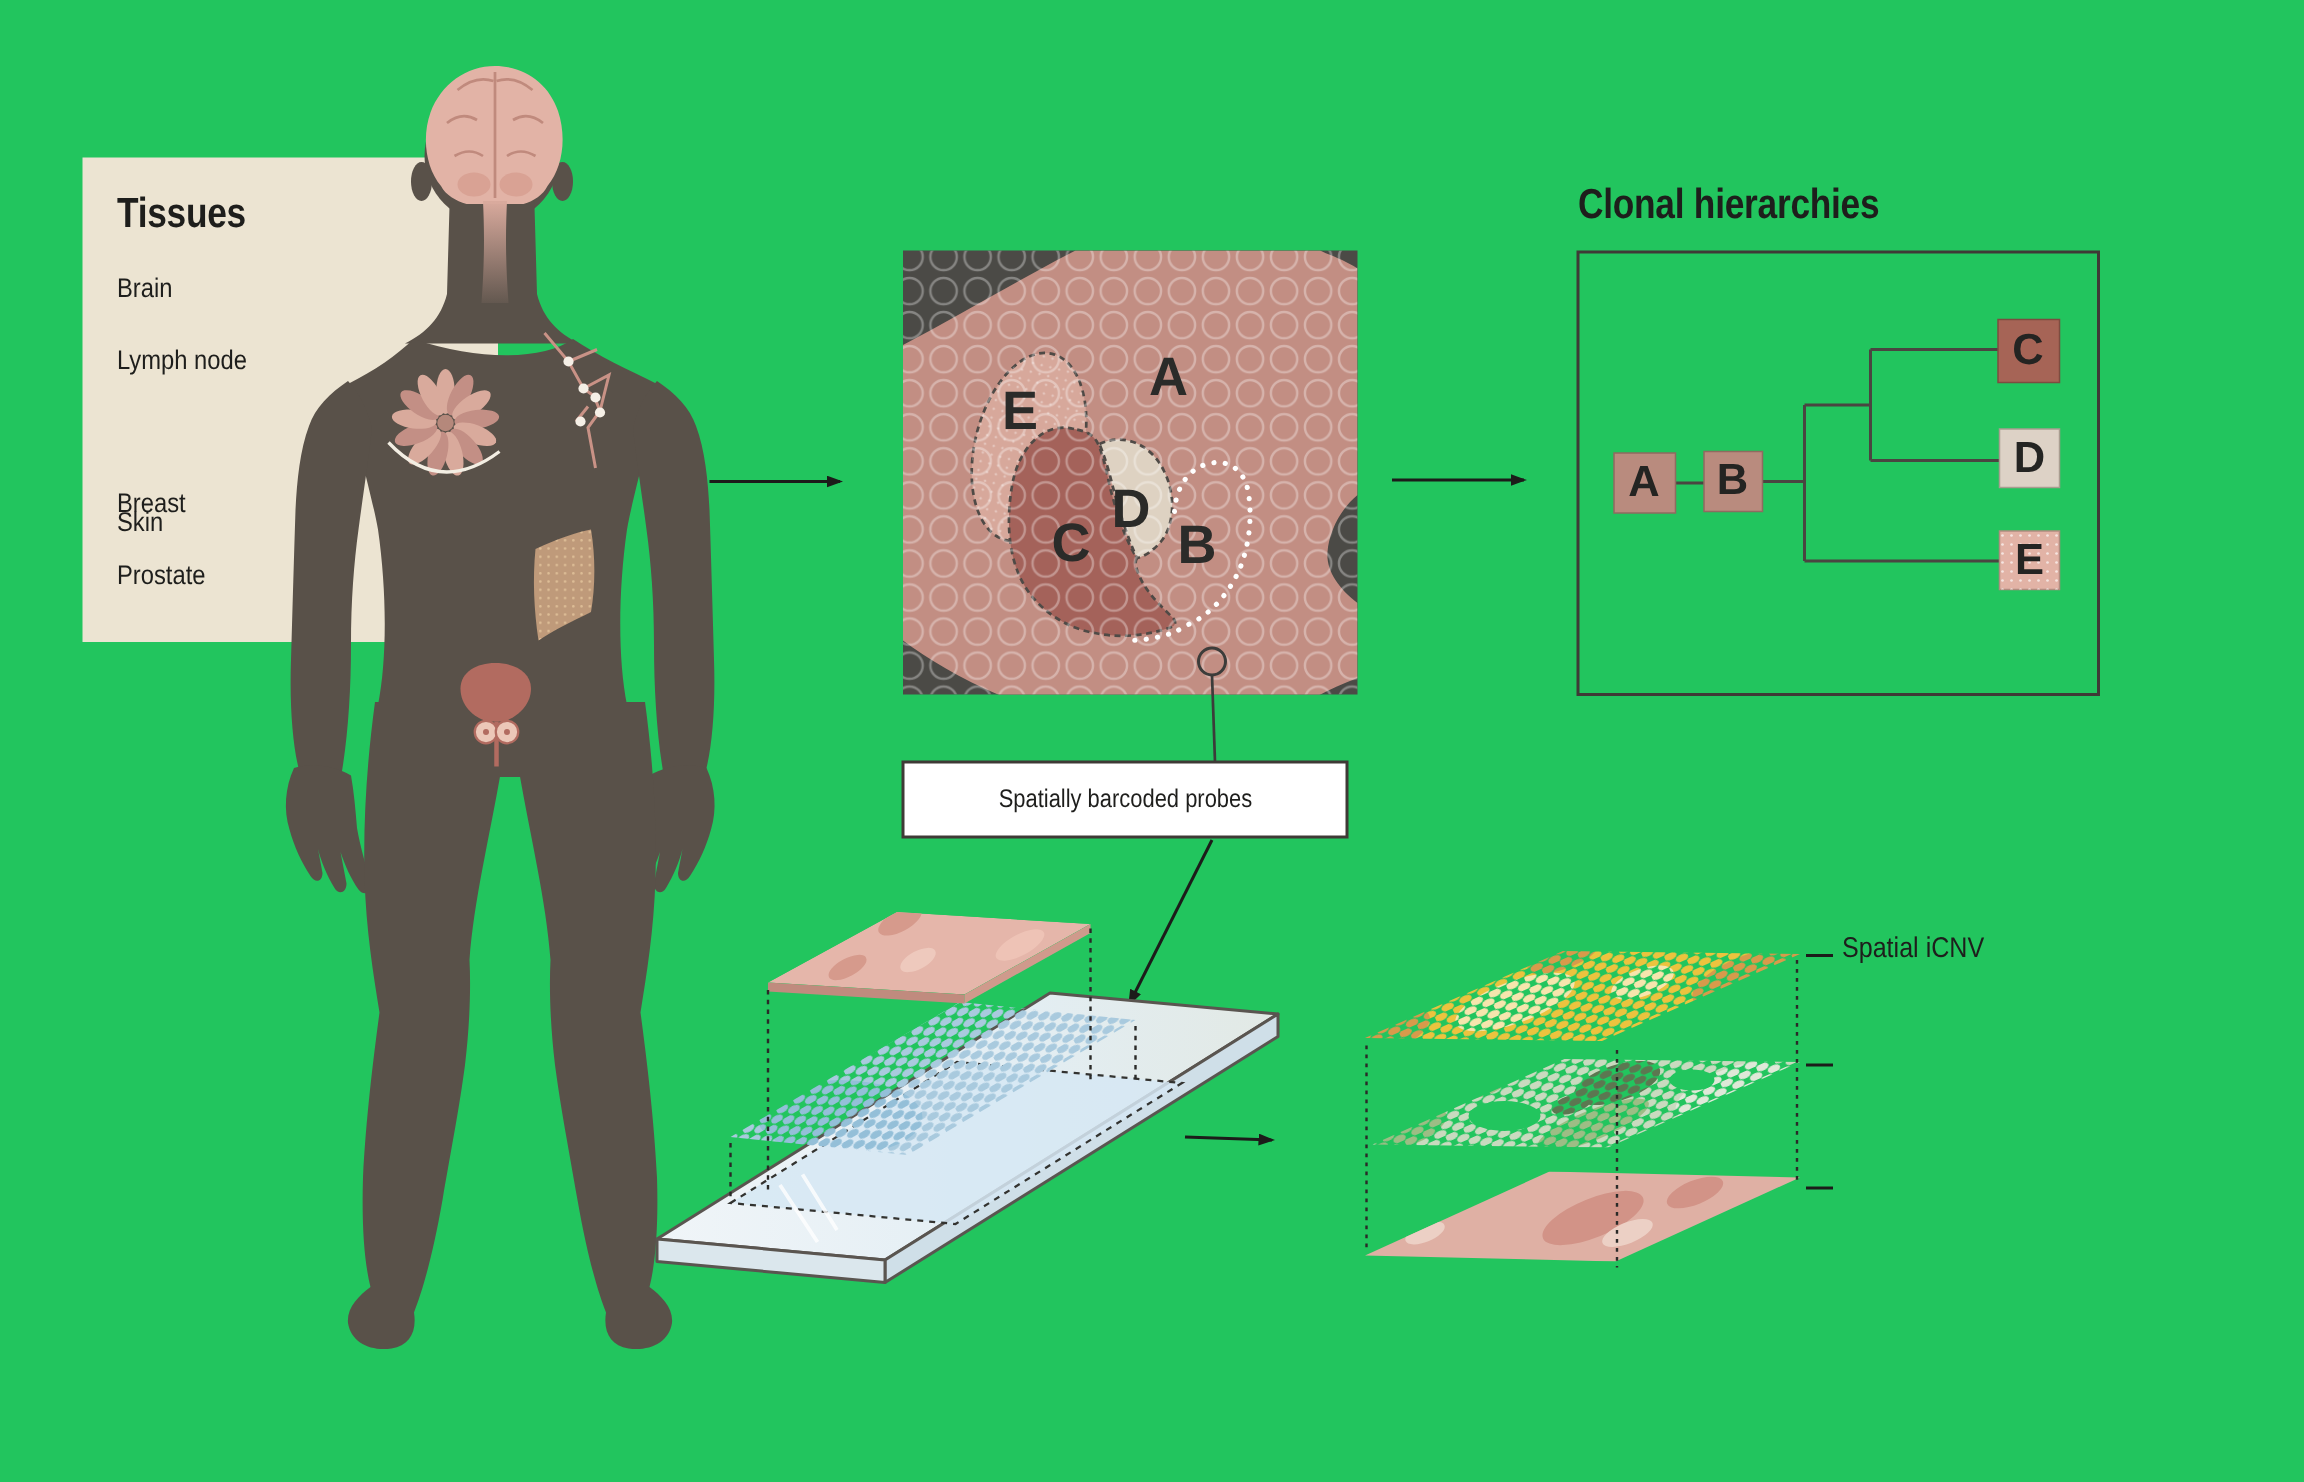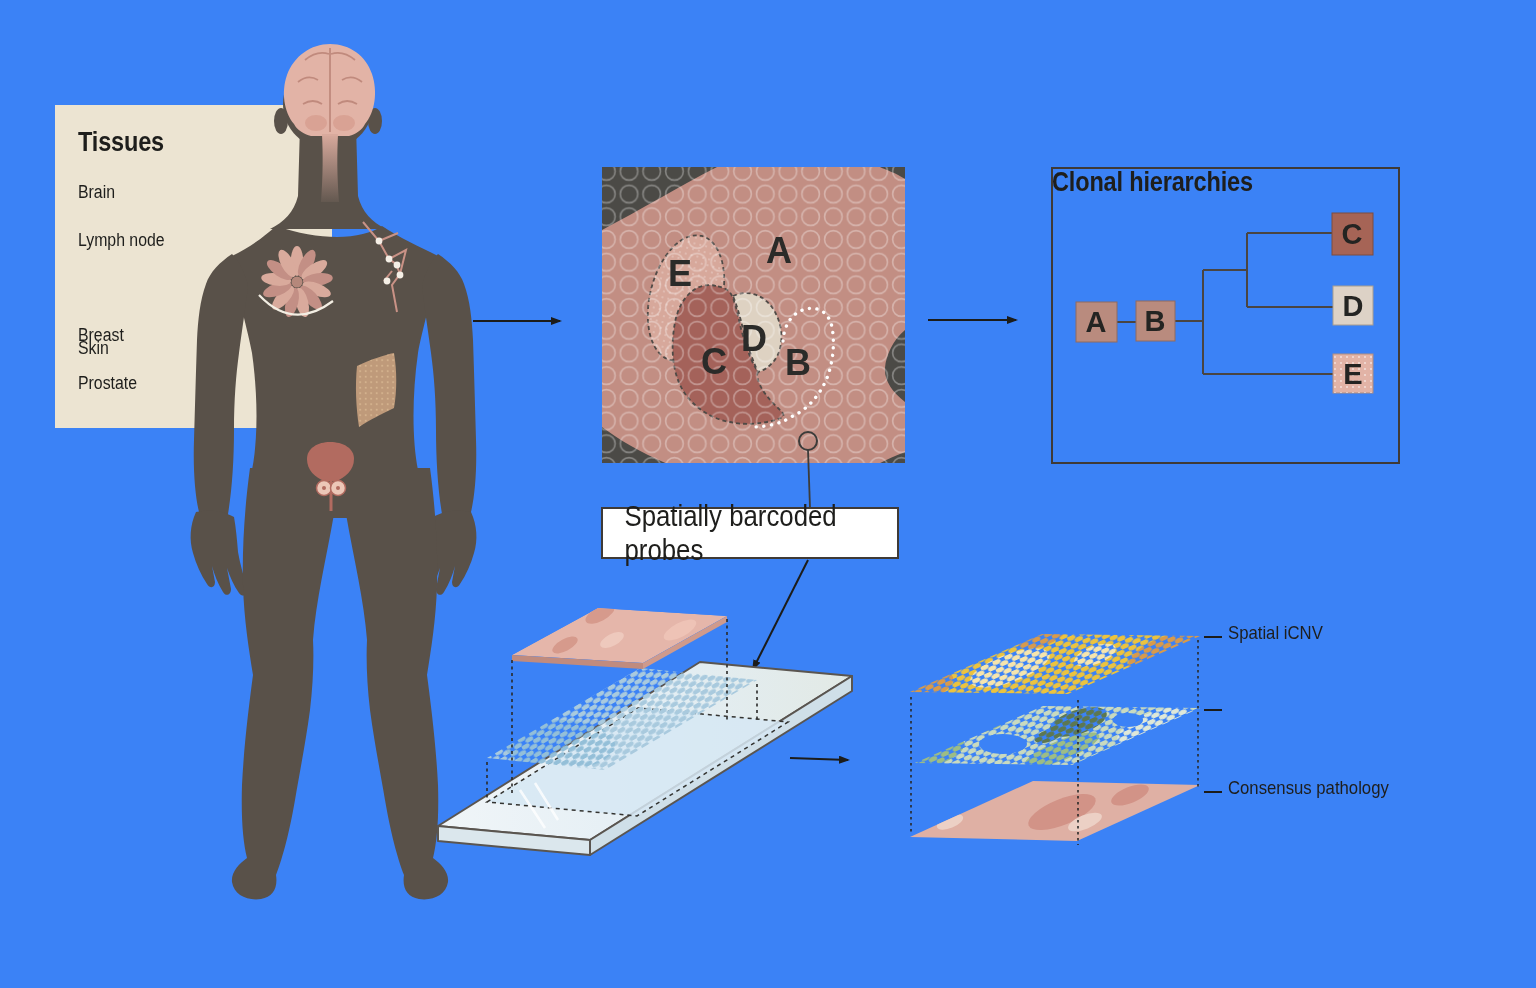--- a/index.html
+++ b/index.html
@@ -1,30 +1,30 @@
 <!DOCTYPE html>
 <html><head>
 <meta charset="utf-8">
 <style>
   html,body{margin:0;padding:0;background:#fff;}
-  #stage{position:relative;width:1536px;height:988px;background:#3b82f6;overflow:hidden;
+  #stage{position:relative;width:1536px;height:988px;background:#22c55e;overflow:hidden;
          font-family:"Liberation Sans",sans-serif;color:#1e1e1c;}
   #art{position:absolute;left:0;top:0;width:1536px;height:988px;}
   .lbl{position:absolute;white-space:nowrap;color:#1e1e1c;}
   .h{font-weight:700;font-size:28px;letter-spacing:-0.2px;}
   .sx{display:inline-block;transform:scaleX(.84);transform-origin:0 50%;}
   .sxc{display:inline-block;transform:scaleX(.82);transform-origin:50% 50%;}
   .sx88{display:inline-block;transform:scaleX(.88);transform-origin:0 50%;}
   .item{font-size:18px;}
   .letterT{position:absolute;font-weight:700;font-size:36px;color:#2b2b29;
            transform:translate(-50%,-50%);}
   .letterN{position:absolute;font-weight:700;font-size:29px;color:#242422;
            transform:translate(-50%,-50%);}
   .probeBox{position:absolute;left:604px;top:509px;width:292px;height:48px;
-            display:flex;align-items:center;justify-content:center;font-size:30px;}
+            display:flex;align-items:center;justify-content:center;font-size:17px;}
   .layerLbl{font-size:19px;}
   .sgaT{position:absolute;left:1040px;top:552px;width:272px;text-align:center;}
 </style>
 </head>
 <body>
 
 <div id="stage">
 
 <svg id="art" viewBox="0 0 1536 988">
   <defs>
@@ -389,21 +389,21 @@
 <div class="lbl item" style="left:78px;top:277px;margin-top:48px;">
   <span class="sx88">Breast</span>
 </div>
 <div class="lbl item" style="left:78px;top:338px;">
   <span class="sx88">Skin</span>
 </div>
 <div class="lbl item" style="left:78px;top:373px;">
   <span class="sx88">Prostate</span>
 </div>
 
-<div class="lbl h" style="left:1052px;top:120px;margin-top:46px;">
+<div class="lbl h" style="left:1052px;top:120px;">
   <span class="sx">Clonal hierarchies</span>
 </div>
 
 <div class="letterT" style="left:779px;top:251px;">A</div>
 <div class="letterT" style="left:680px;top:274px;">E</div>
 <div class="letterT" style="left:714px;top:362px;">C</div>
 <div class="letterT" style="left:754px;top:339px;">D</div>
 <div class="letterT" style="left:798px;top:363px;">B</div>
 
 <div class="letterN" style="left:1096px;top:322px;">A</div>
@@ -412,17 +412,14 @@
 <div class="letterN" style="left:1353px;top:306px;">D</div>
 <div class="letterN" style="left:1353px;top:374px;">E</div>
 
 <div class="probeBox">
   <span class="sxc" style="transform:scaleX(.86);">Spatially barcoded probes</span>
 </div>
 
 <div class="lbl layerLbl" style="left:1228px;top:622px;">
   <span class="sx88">Spatial iCNV</span>
 </div>
-<div class="lbl layerLbl" style="left:1228px;top:777px;">
-  <span class="sx88">Consensus pathology</span>
-</div>
 
 </div>
 
 </body></html>

